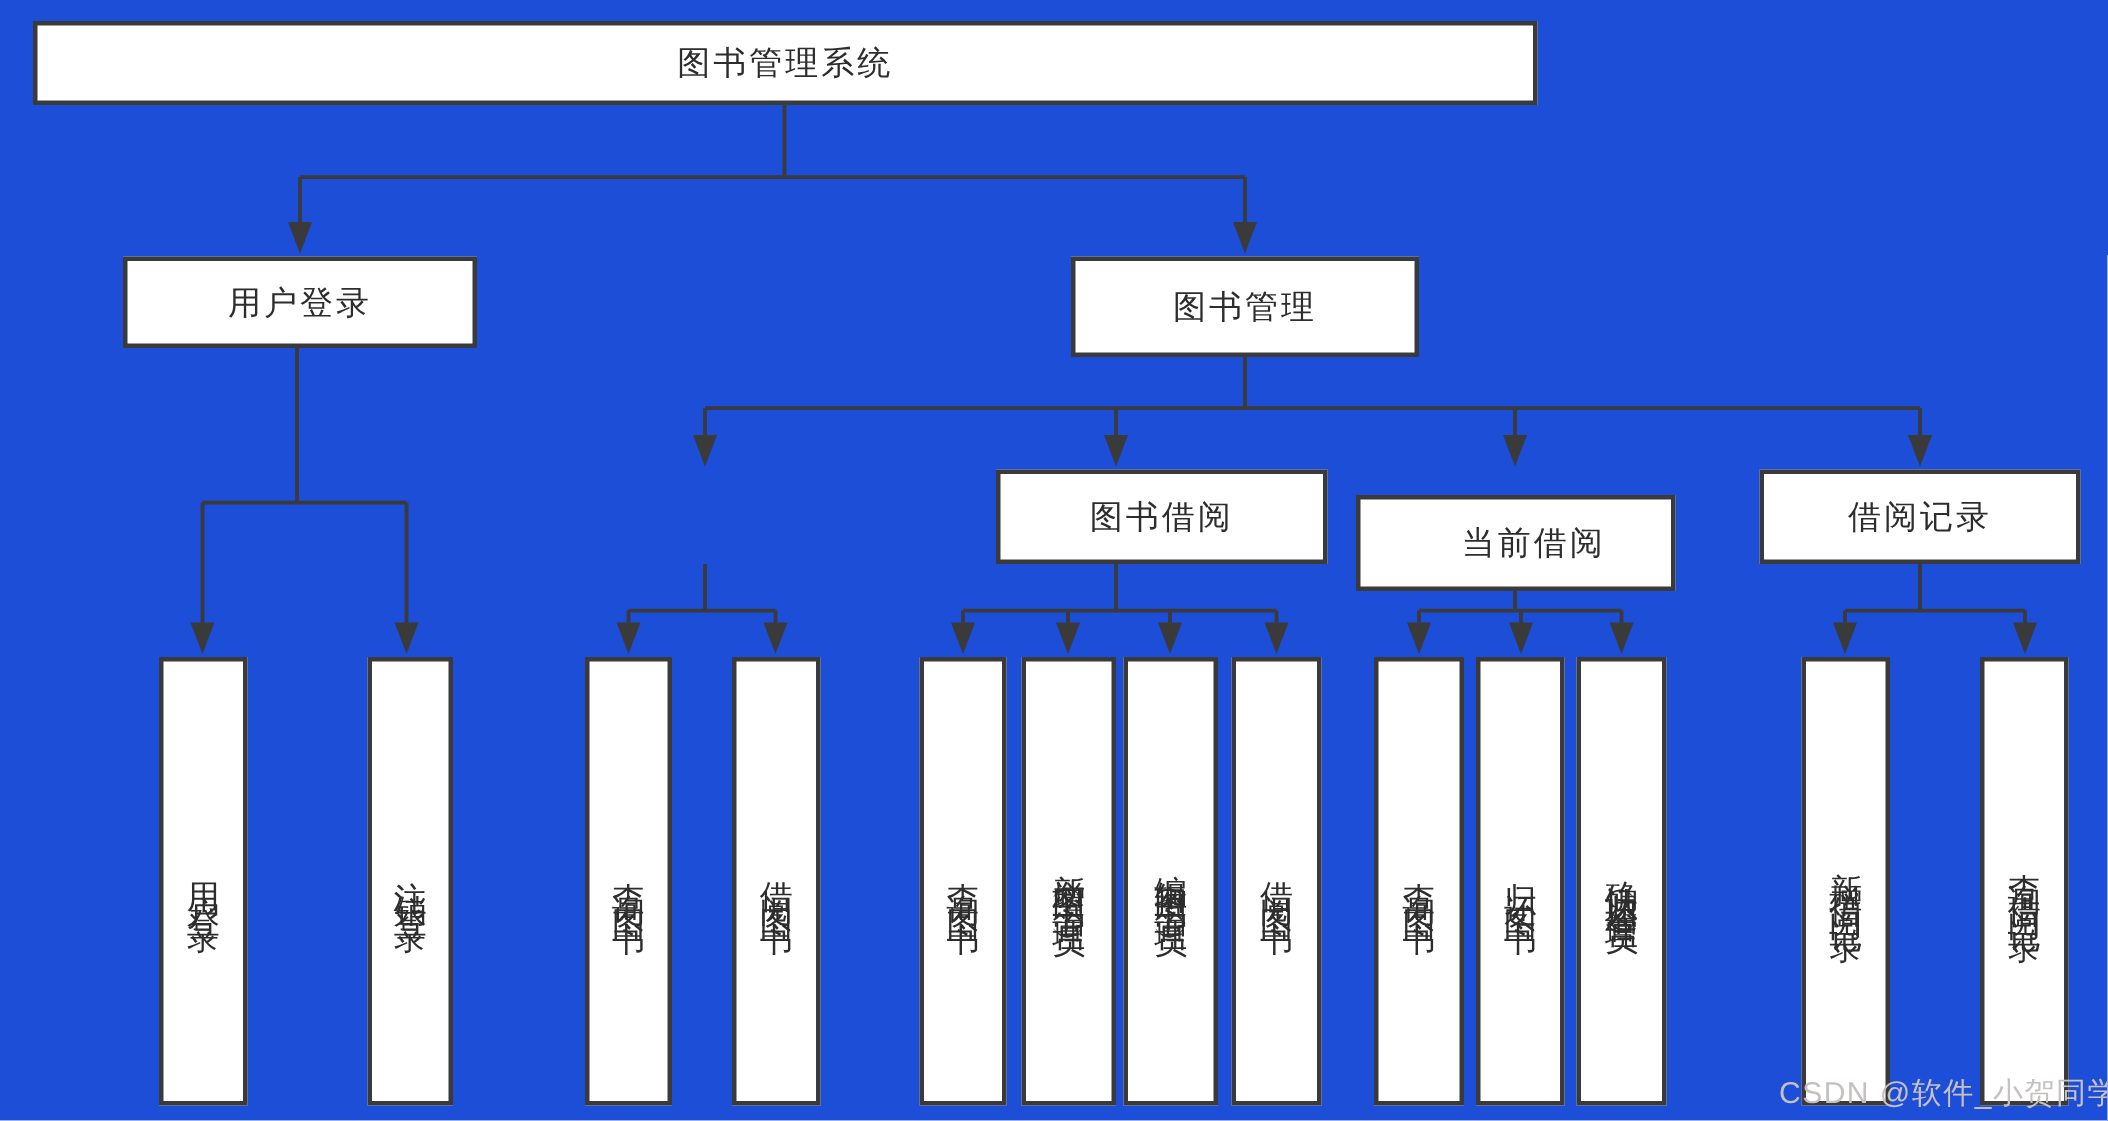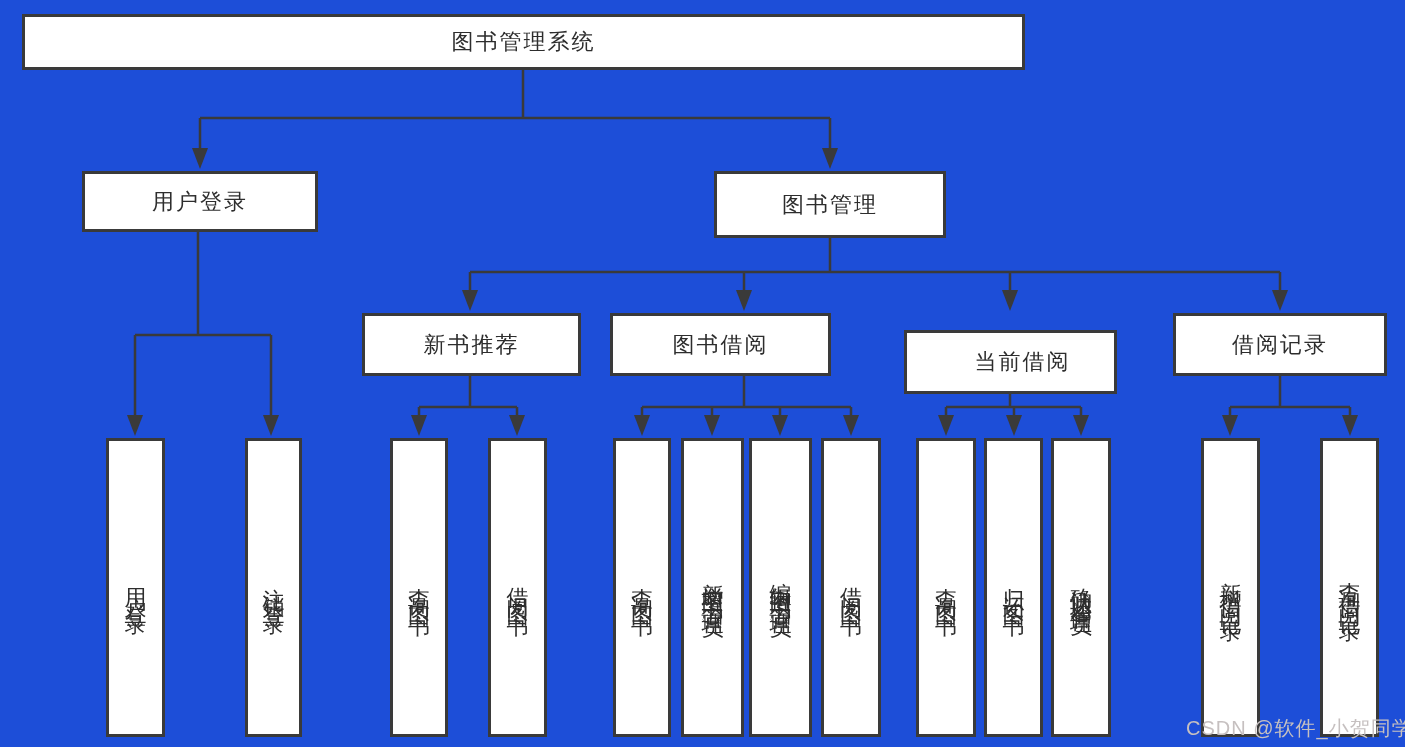--- a/index.html
+++ b/index.html
@@ -64,22 +64,21 @@
       <polygon points="1222,415 1238,415 1230,436"></polygon>
       <polygon points="1342,415 1358,415 1350,436"></polygon>
     </g>
   </svg>
 
   <div class="node" style="left:22px;top:14px;width:1003px;height:56px;">图书管理系统</div>
 
   <div class="node" style="left:82px;top:171px;width:236px;height:61px;">用户登录</div>
   <div class="node" style="left:714px;top:171px;width:232px;height:67px;">图书管理</div>
 
-  <div class="node" style="left:362px;top:313px;width:219px;height:63px;">新书推荐</div>
-  <div class="node" style="left:610px;top:313px;width:221px;height:63px;">图书借阅</div>
+  <div class="node" style="left:664px;top:313px;width:221px;height:63px;">图书借阅</div>
   <div class="node" style="left:904px;top:330px;width:213px;height:64px;padding-left:24px;">当前借阅</div>
   <div class="node" style="left:1173px;top:313px;width:214px;height:63px;">借阅记录</div>
 
   <div class="node vnode" style="left:106px;top:438px;width:59px;height:299px;">用户登录</div>
   <div class="node vnode" style="left:245px;top:438px;width:57px;height:299px;">注销登录</div>
 
   <div class="node vnode" style="left:390px;top:438px;width:58px;height:299px;">查询图书</div>
   <div class="node vnode" style="left:488px;top:438px;width:59px;height:299px;">借阅图书</div>
 
   <div class="node vnode" style="left:613px;top:438px;width:58px;height:299px;">查询图书</div>

